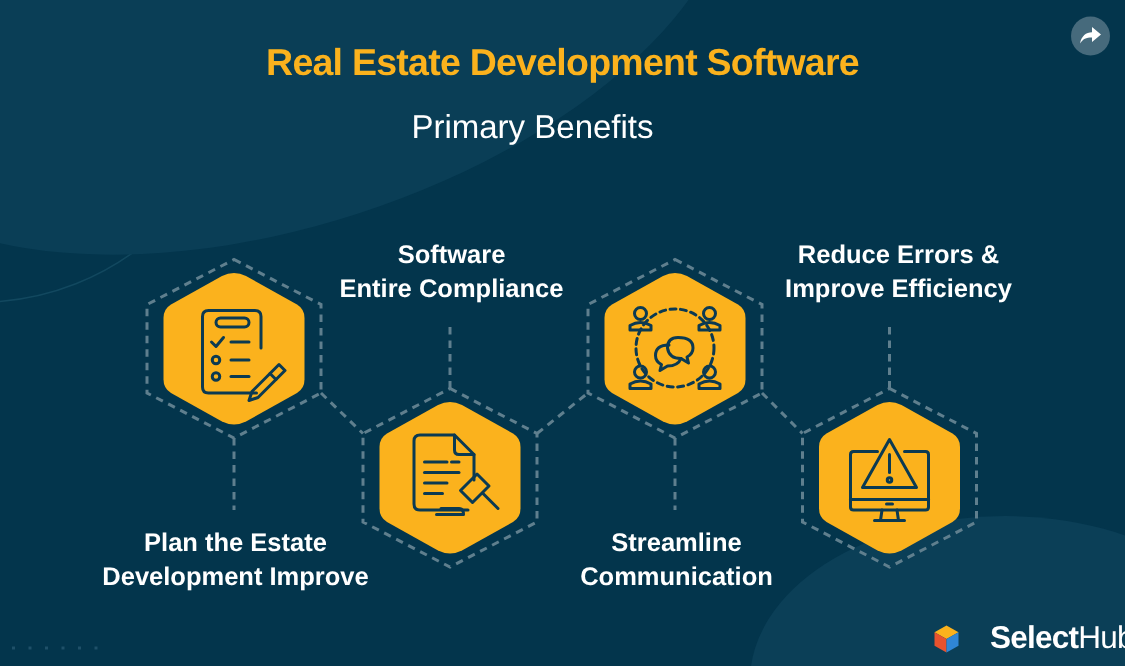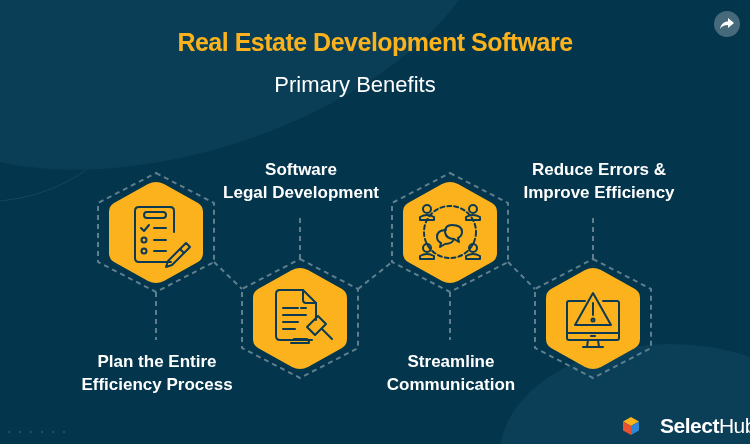--- a/index.html
+++ b/index.html
@@ -105,26 +105,26 @@
       <line x1="567" y1="333" x2="619" y2="333"></line>
       <line x1="591" y1="336" x2="595" y2="336"></line>
       <path d="M588,340 L587,347 M598,340 L599,347 M583,347 L603,347"></path>
       <path d="M593,293 L611,325 L575,325 Z"></path>
       <line x1="593" y1="303" x2="593" y2="315"></line>
       <circle cx="593" cy="320" r="1.5"></circle>
     </g>
   </svg>
 
   <div class="label" style="left:37px; top:350px;">
-    <div>Plan the Entire</div>
-    <div>Efficiency Process</div>
+    <div>Plan the Estate</div>
+    <div>Development Improve</div>
   </div>
   <div class="label" style="left:181px; top:158px;">
     <div>Software</div>
-    <div>Legal Development</div>
+    <div>Entire Compliance</div>
   </div>
   <div class="label" style="left:479px; top:158px;">
     <div>Reduce Errors &amp;</div>
     <div>Improve Efficiency</div>
   </div>
   <div class="label" style="left:331px; top:350px;">
     <div>Streamline</div>
     <div>Communication</div>
   </div>
 

